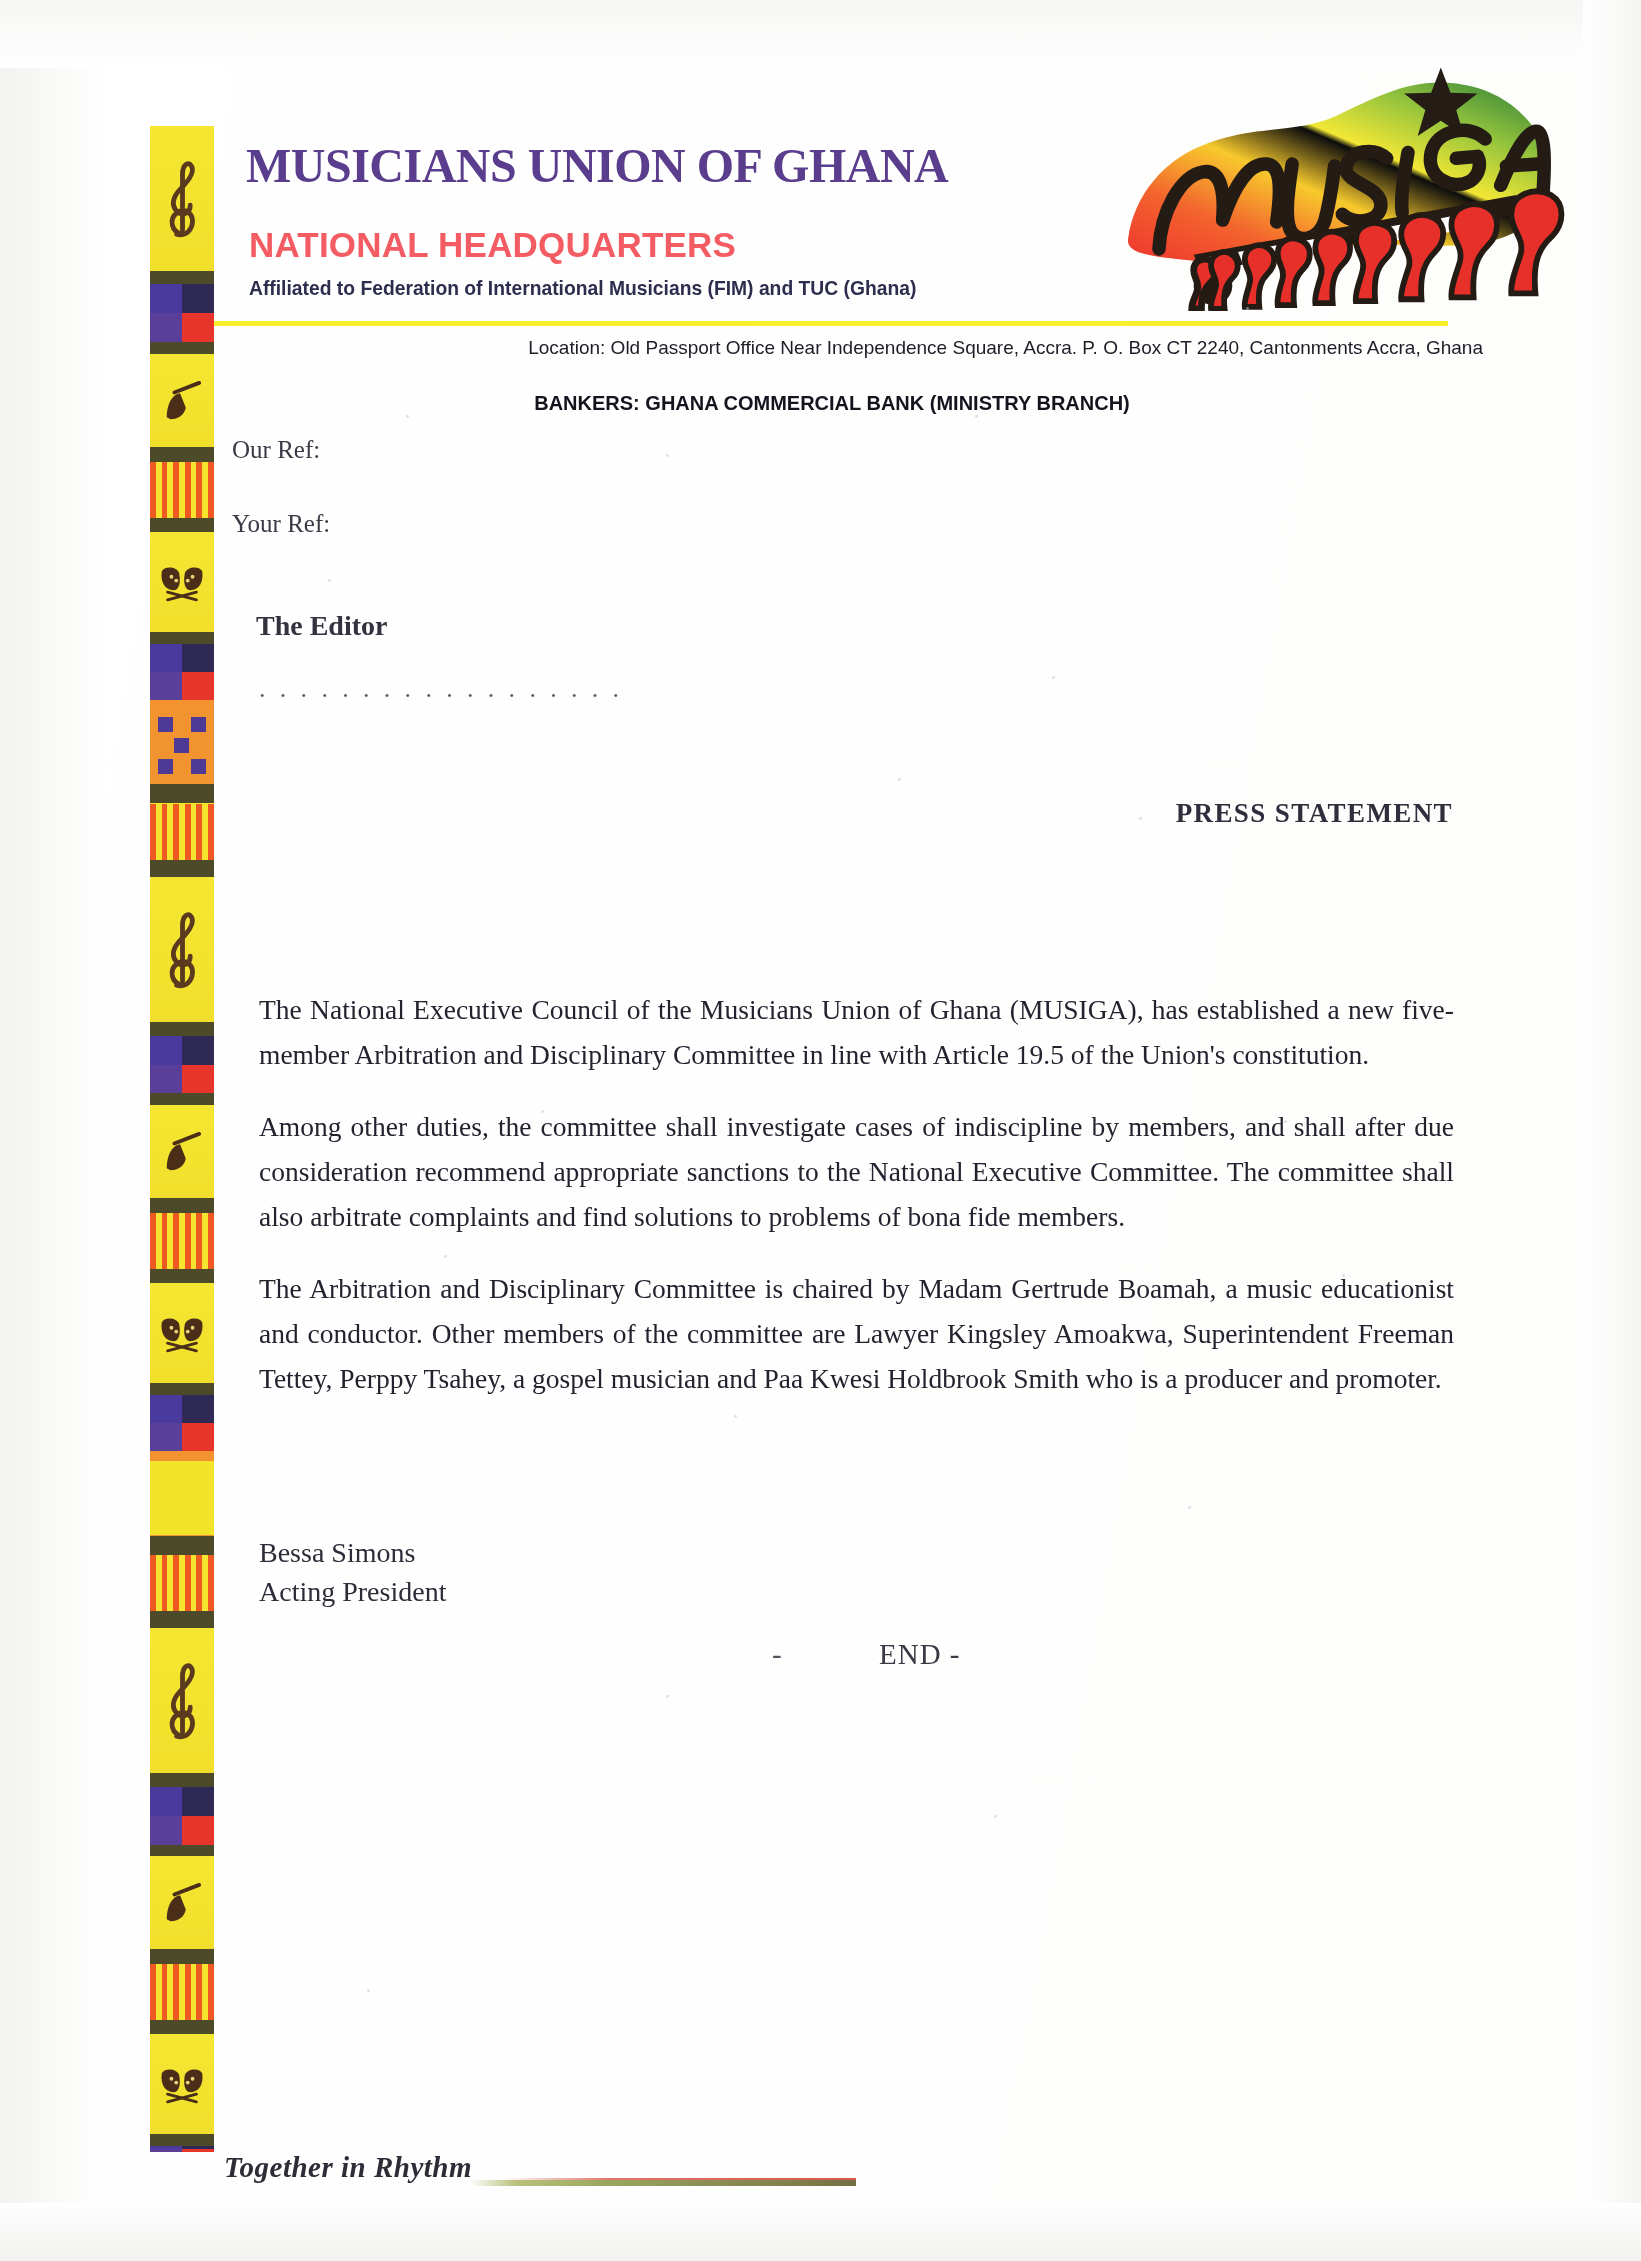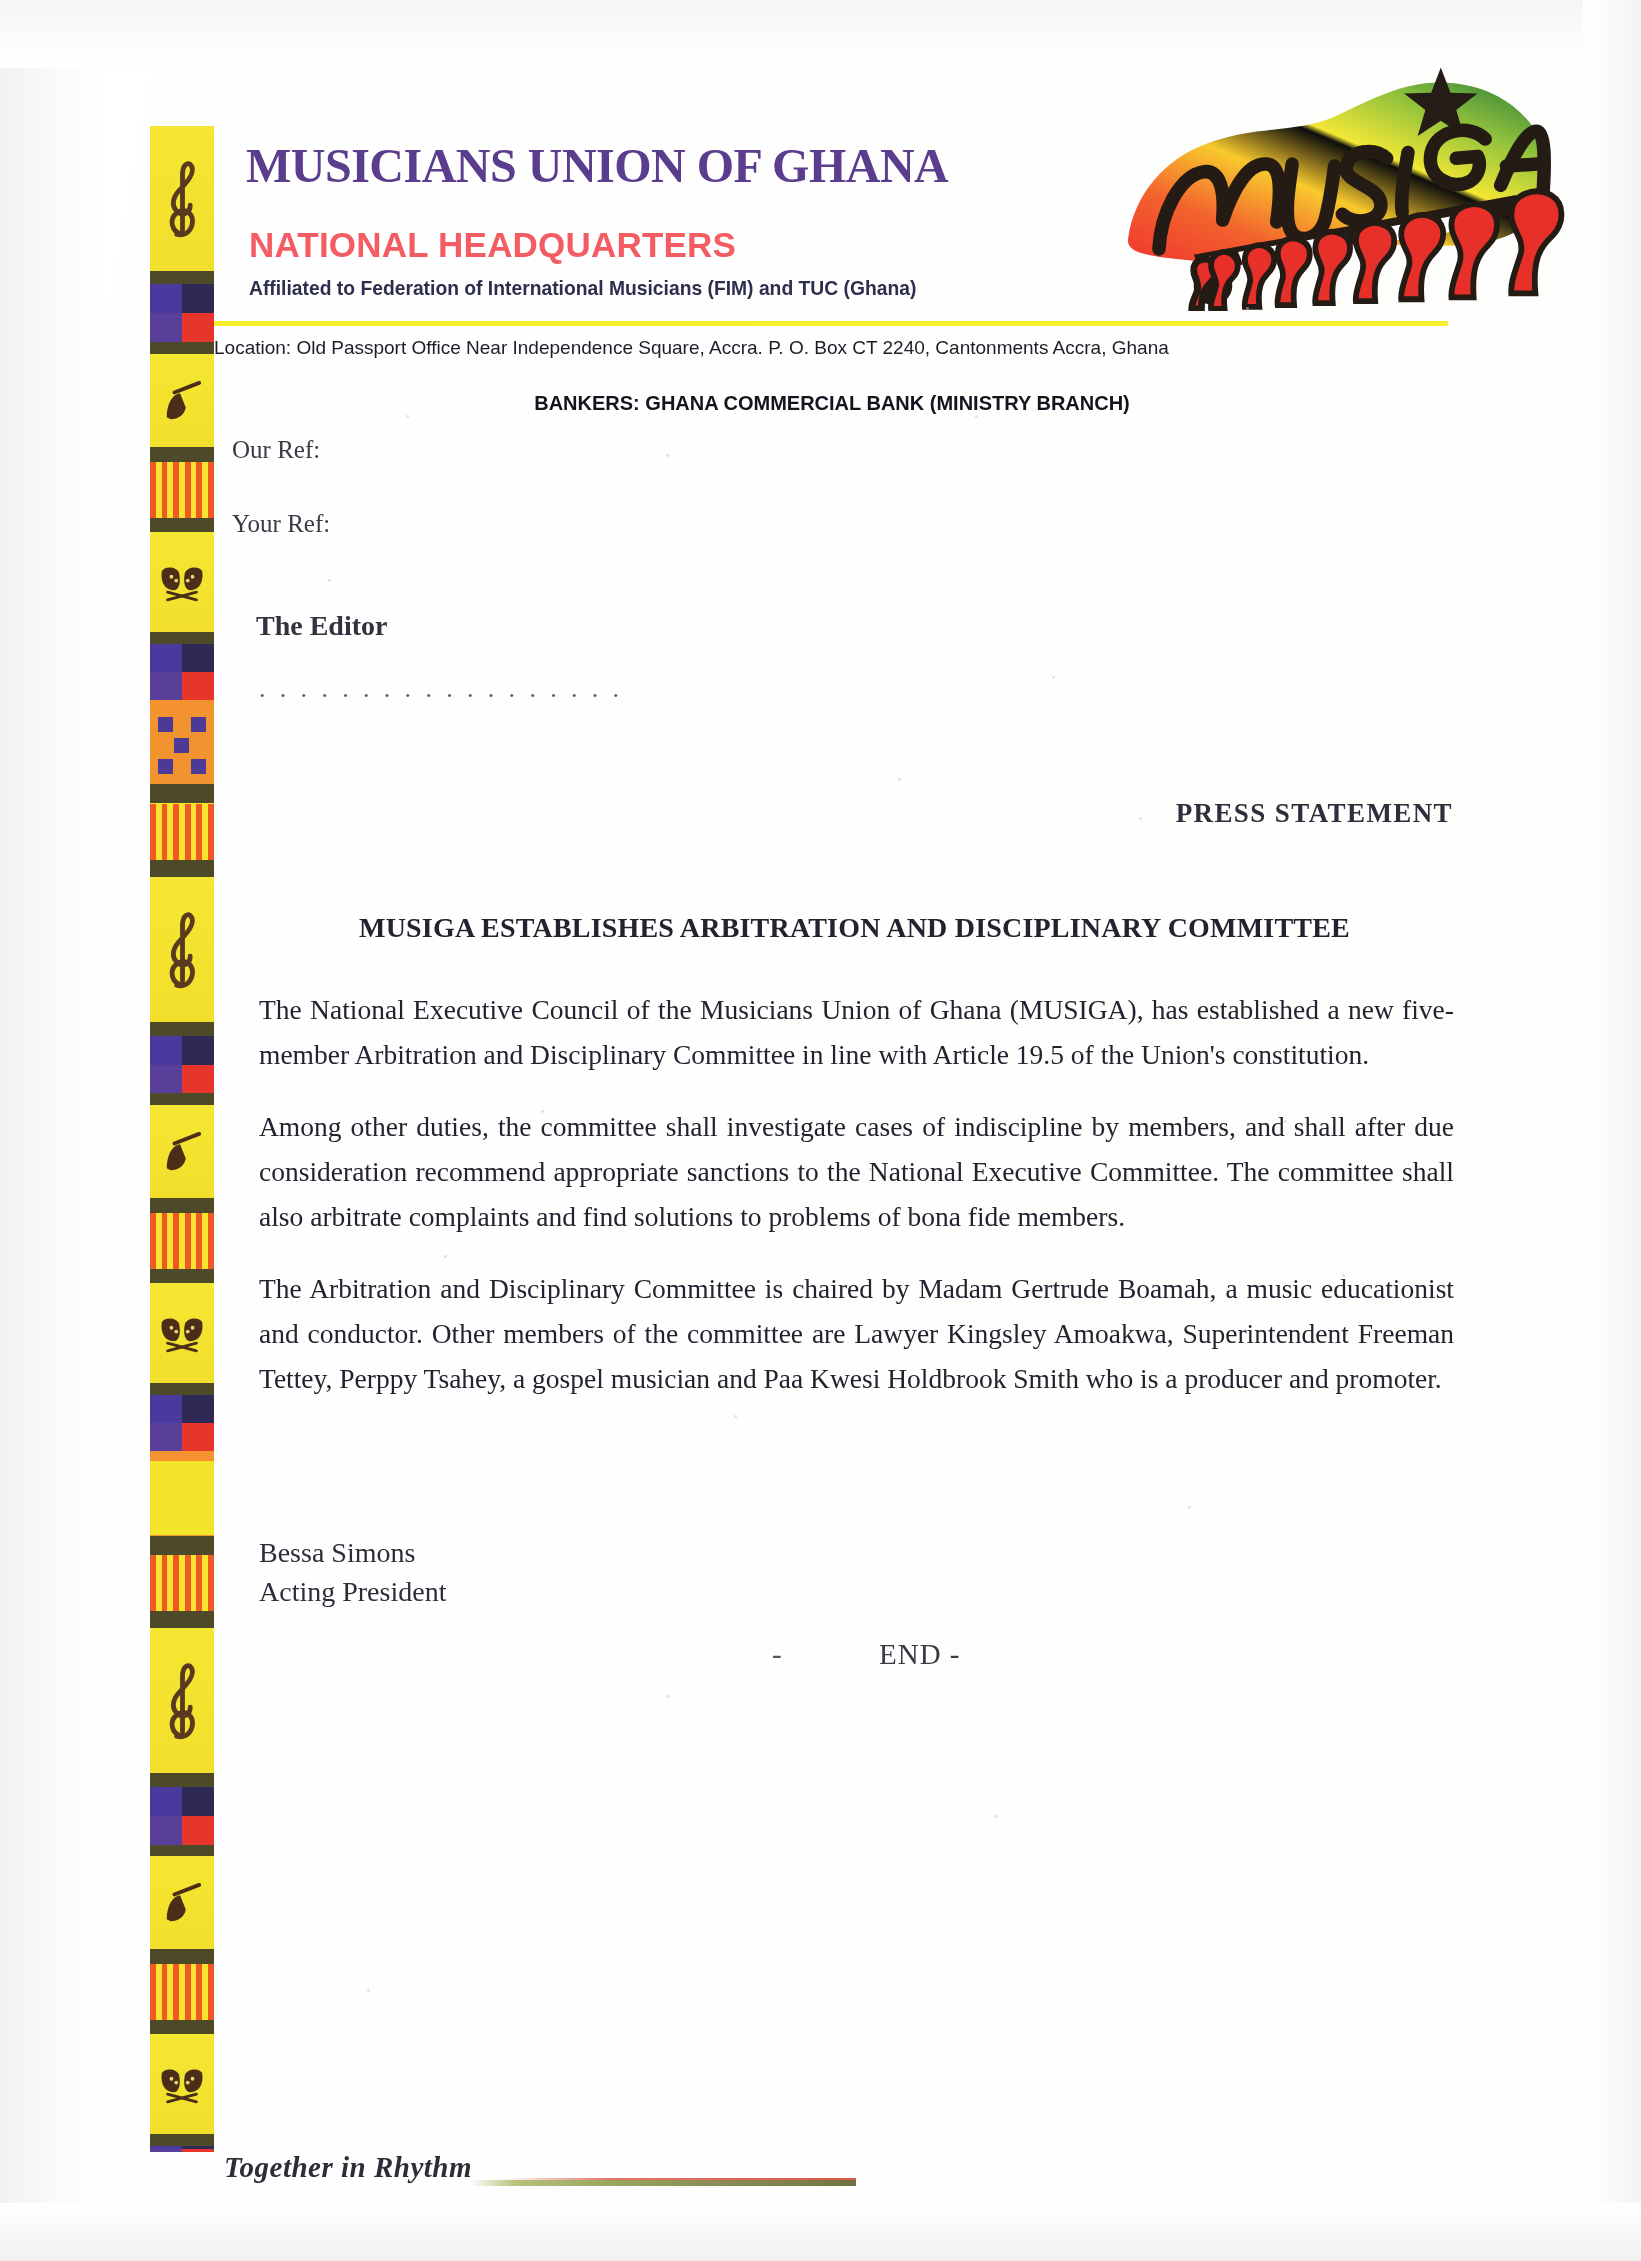--- a/index.html
+++ b/index.html
@@ -142,25 +142,26 @@
     width: 502px;
     height: 261px;
   }
 
   
   .contact {
     position: absolute;
     left: 214px;
     top: 334px;
     width: 1236px;
-    text-align: left;
+    text-align: right;
     font-family: "Liberation Sans", sans-serif;
     font-size: 19px;
     color: #1d1d28;
     line-height: 27px;
+    padding-left: 33px;
   }
   .bankers {
     position: absolute;
     left: 214px;
     top: 392px;
     width: 1236px;
     text-align: center;
     font-family: "Liberation Sans", sans-serif;
     font-weight: bold;
     font-size: 20px;
@@ -615,21 +616,20 @@
   </div>
   <div class="bankers">BANKERS: GHANA COMMERCIAL BANK (MINISTRY BRANCH)</div>
 
   <div class="ref ref-our">Our Ref:</div>
   <div class="ref ref-your">Your Ref:</div>
 
   <div class="addressee">The Editor</div>
   <div class="addr-dots">. . . . . . . . . . . . . . . . . .</div>
 
   <div class="press-title">PRESS STATEMENT</div>
-  <div class="headline">MUSIGA ESTABLISHES ARBITRATION AND DISCIPLINARY COMMITTEE</div>
 
   <div class="body-block">
     <p>The National Executive Council of the Musicians Union of Ghana (MUSIGA), has established a new five-member Arbitration and Disciplinary Committee in line with Article 19.5 of the Union's constitution.</p>
     <p>Among other duties, the committee shall investigate cases of indiscipline by members, and shall after due consideration recommend appropriate sanctions to the National Executive Committee. The committee shall also arbitrate complaints and find solutions to problems of bona fide members.</p>
     <p>The Arbitration and Disciplinary Committee is chaired by Madam Gertrude Boamah, a music educationist and conductor. Other members of the committee are Lawyer Kingsley Amoakwa, Superintendent Freeman Tettey, Perppy Tsahey, a gospel musician and Paa Kwesi Holdbrook Smith who is a producer and promoter.</p>
   </div>
 
   <div class="signoff">
     <div>Bessa Simons</div>
     <div>Acting President</div>

